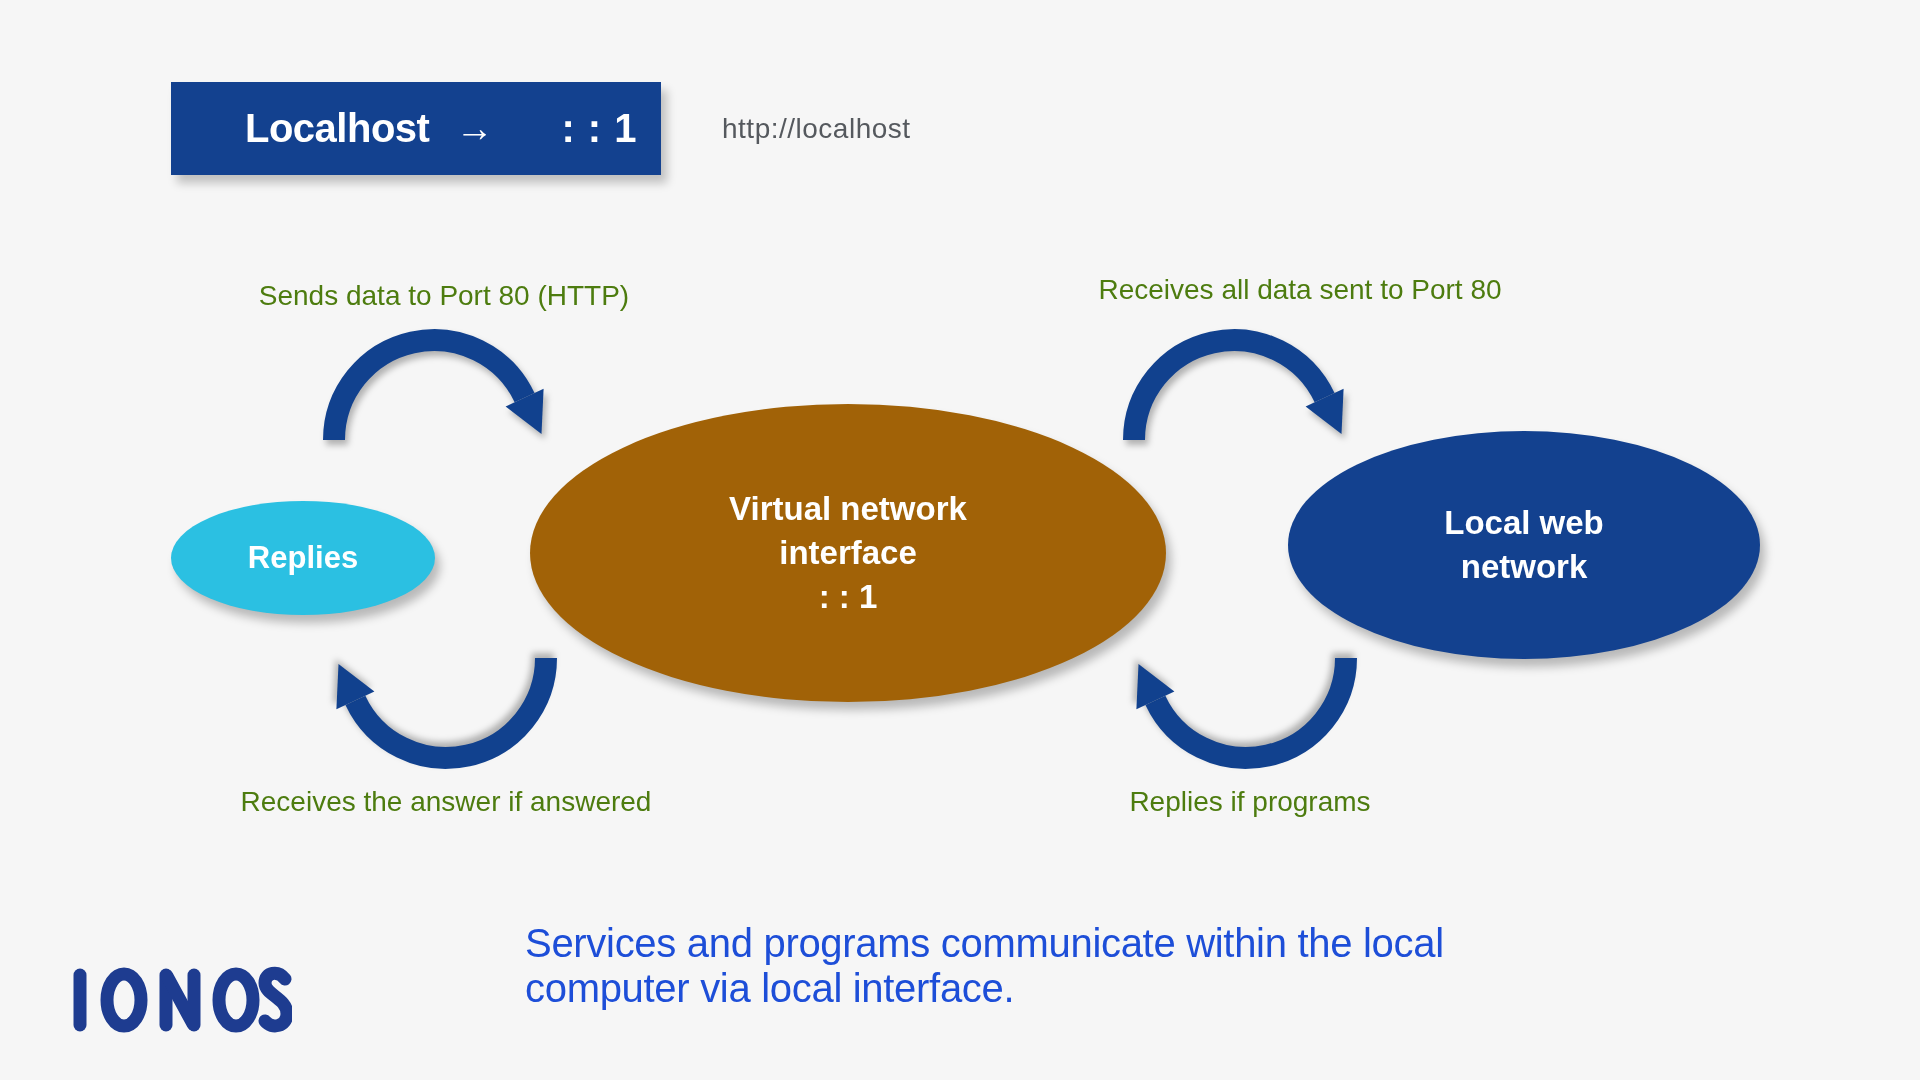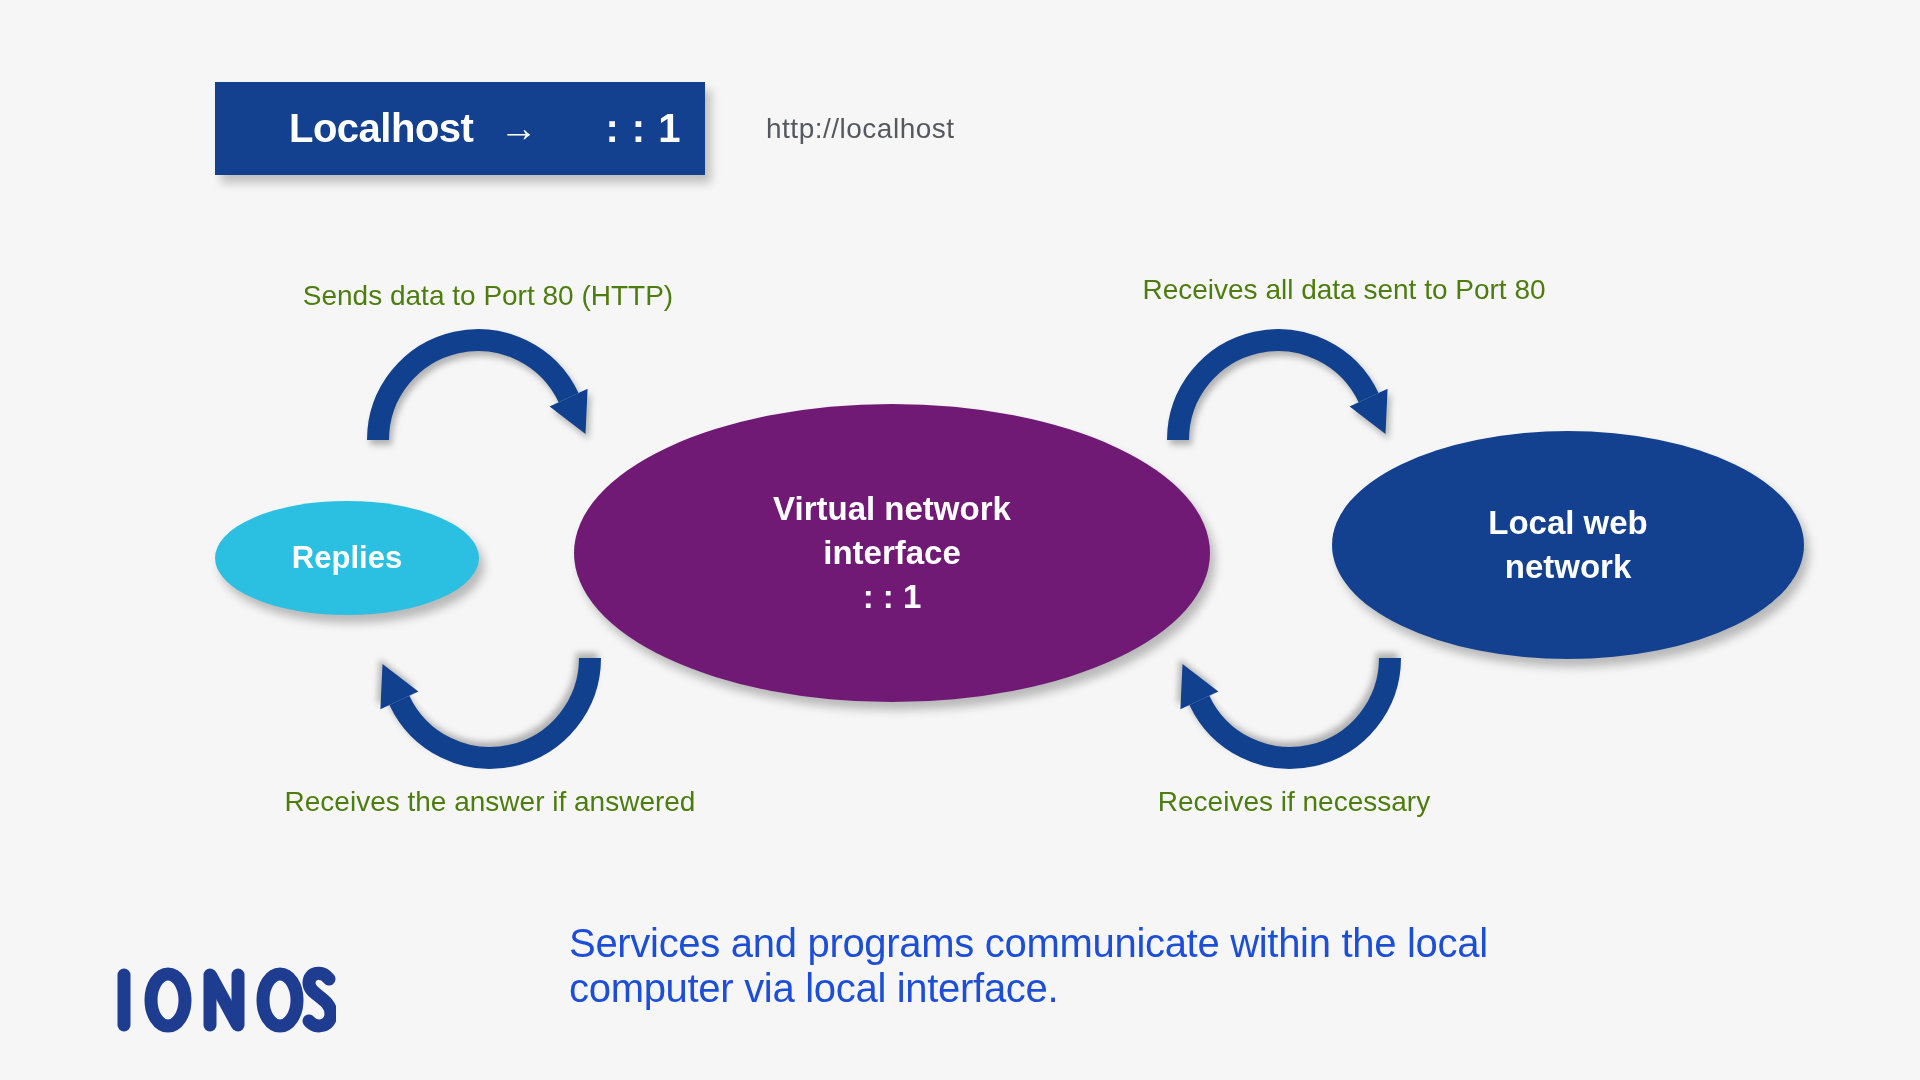--- a/index.html
+++ b/index.html
@@ -2,21 +2,21 @@
 <html><head>
 <meta charset="utf-8">
 <style>
   * { margin: 0; padding: 0; box-sizing: border-box; }
   html, body { width: 1920px; height: 1080px; }
   body {
     font-family: "Liberation Sans", sans-serif;
     background: #f6f6f6;
     overflow: hidden;
   }
-  .stage { position: relative; width: 1728px; height: 1080px; margin-left: 44px; }
+  .stage { position: relative; width: 1728px; height: 1080px; }
 
   
   .localhost-box {
     position: absolute; left: 171px; top: 82px;
     width: 490px; height: 93px;
     background: #13418f;
     box-shadow: 6px 8px 9px rgba(0,0,0,0.22);
     display: flex; align-items: center;
     color: #ffffff; font-weight: bold; font-size: 40px;
   }
@@ -46,21 +46,21 @@
     align-items: center; justify-content: center;
     color: #ffffff; font-weight: bold; text-align: center;
     box-shadow: 5px 8px 10px rgba(0,0,0,0.25);
   }
   .node-browser {
     left: 171px; top: 501px; width: 264px; height: 114px;
     background: #2bc0e2; font-size: 31px;
   }
   .node-interface {
     left: 530px; top: 404px; width: 636px; height: 298px;
-    background: #701a75; font-size: 33px; line-height: 44px; text-align: right;
+    background: #a16207; font-size: 33px; line-height: 44px; text-align: right;
   }
   .node-service {
     left: 1288px; top: 431px; width: 472px; height: 228px;
     background: #13418f; font-size: 33px; line-height: 44px;
   }
 
   
   .arrow-svg { position: absolute; width: 240px; height: 130px; overflow: visible; }
   .arrow-svg path, .arrow-svg polygon { filter: drop-shadow(3px 5px 3px rgba(0,0,0,0.28)); }
   .arrow-tl { left: 320px;  top: 318px; }
@@ -86,21 +86,21 @@
   <div class="localhost-box">
     <span class="lh">Localhost</span>
     <span class="arr">→</span>
     <span class="ip">: : 1</span>
   </div>
   <div class="url-text">http://localhost</div>
 
   <div class="flow-label tl">Sends data to Port 80 (HTTP)</div>
   <div class="flow-label tr">Receives all data sent to Port 80</div>
   <div class="flow-label bl">Receives the answer if answered</div>
-  <div class="flow-label br">Receives if necessary</div>
+  <div class="flow-label br">Replies if programs</div>
 
   <svg class="arrow-svg arrow-tl" viewBox="0 0 240 130">
     <path d="M 14,122 A 100,100 0 0 1 204.6,79.7" fill="none" stroke="#11418e" stroke-width="22"></path>
     <polygon points="223.6,70.8 185.6,88.6 221.5,116" fill="#11418e"></polygon>
   </svg>
   <svg class="arrow-svg arrow-tr" viewBox="0 0 240 130">
     <path d="M 14,122 A 100,100 0 0 1 204.6,79.7" fill="none" stroke="#11418e" stroke-width="22"></path>
     <polygon points="223.6,70.8 185.6,88.6 221.5,116" fill="#11418e"></polygon>
   </svg>
   <svg class="arrow-svg arrow-bl" viewBox="0 0 240 130">

